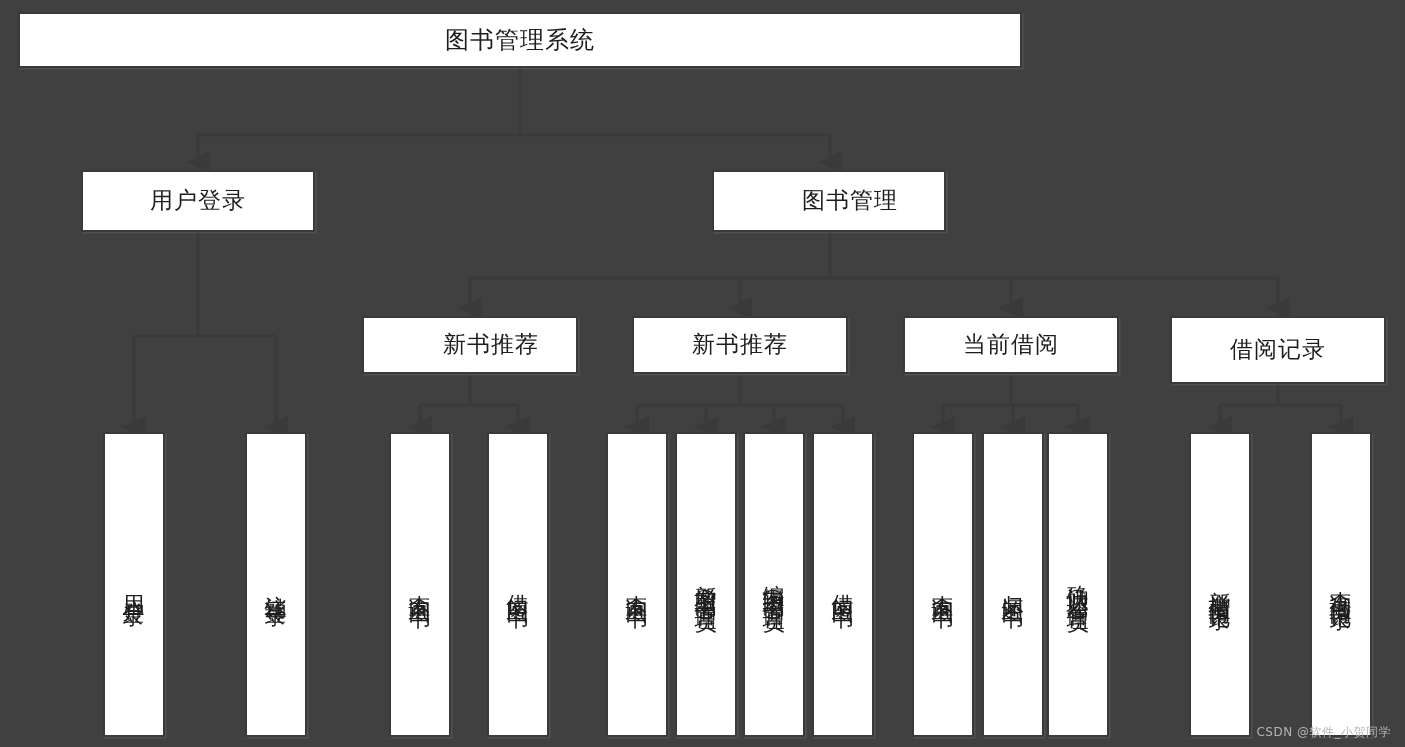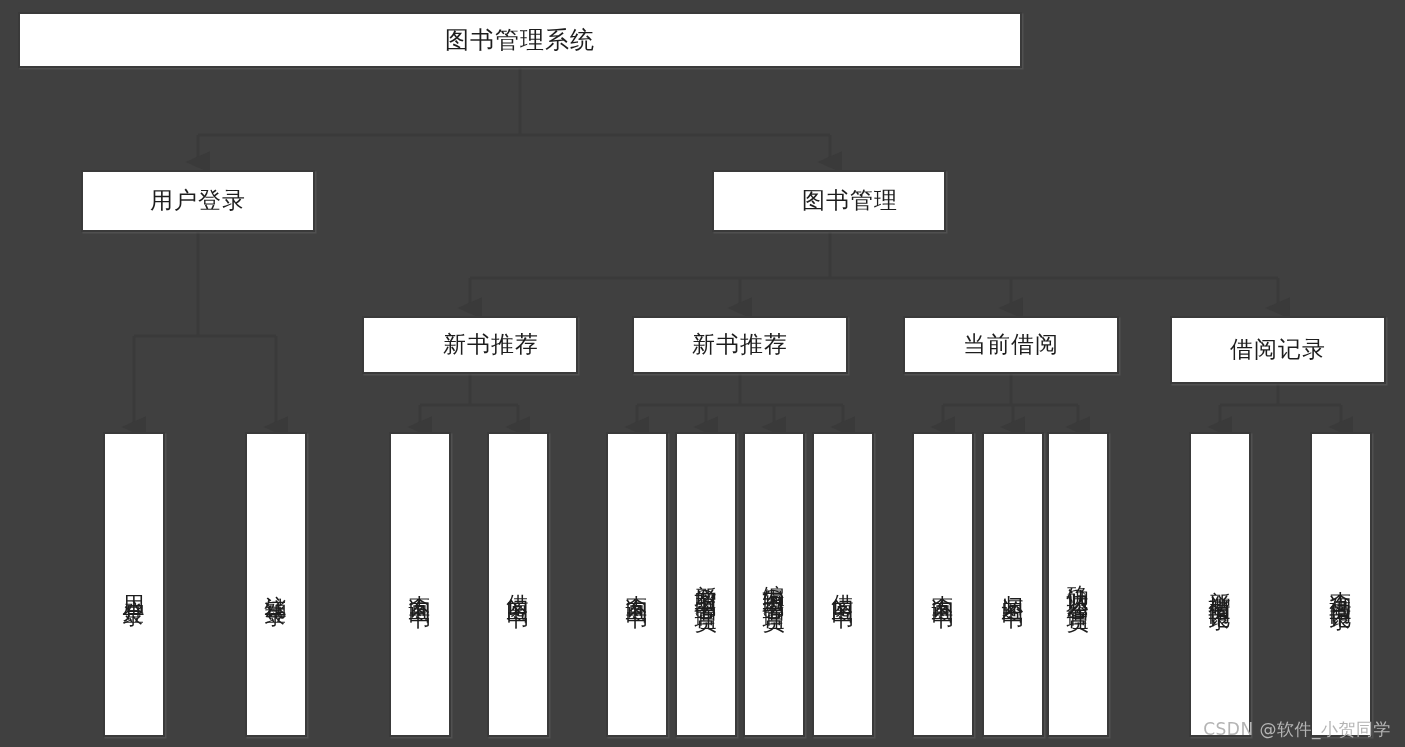--- a/index.html
+++ b/index.html
@@ -56,21 +56,21 @@
   .node.v > span {
     writing-mode: vertical-rl;
     text-orientation: upright;
     display: block;
     text-align: center;
   }
   .watermark {
     position: absolute;
     right: 14px;
     bottom: 6px;
-    font-size: 17px;
+    font-size: 12px;
     color: #b4b4b4;
     letter-spacing: 0.5px;
     white-space: nowrap;
     user-select: none;
   }
 </style>
 </head>
 <body>
 
 <div id="diagram-root">

